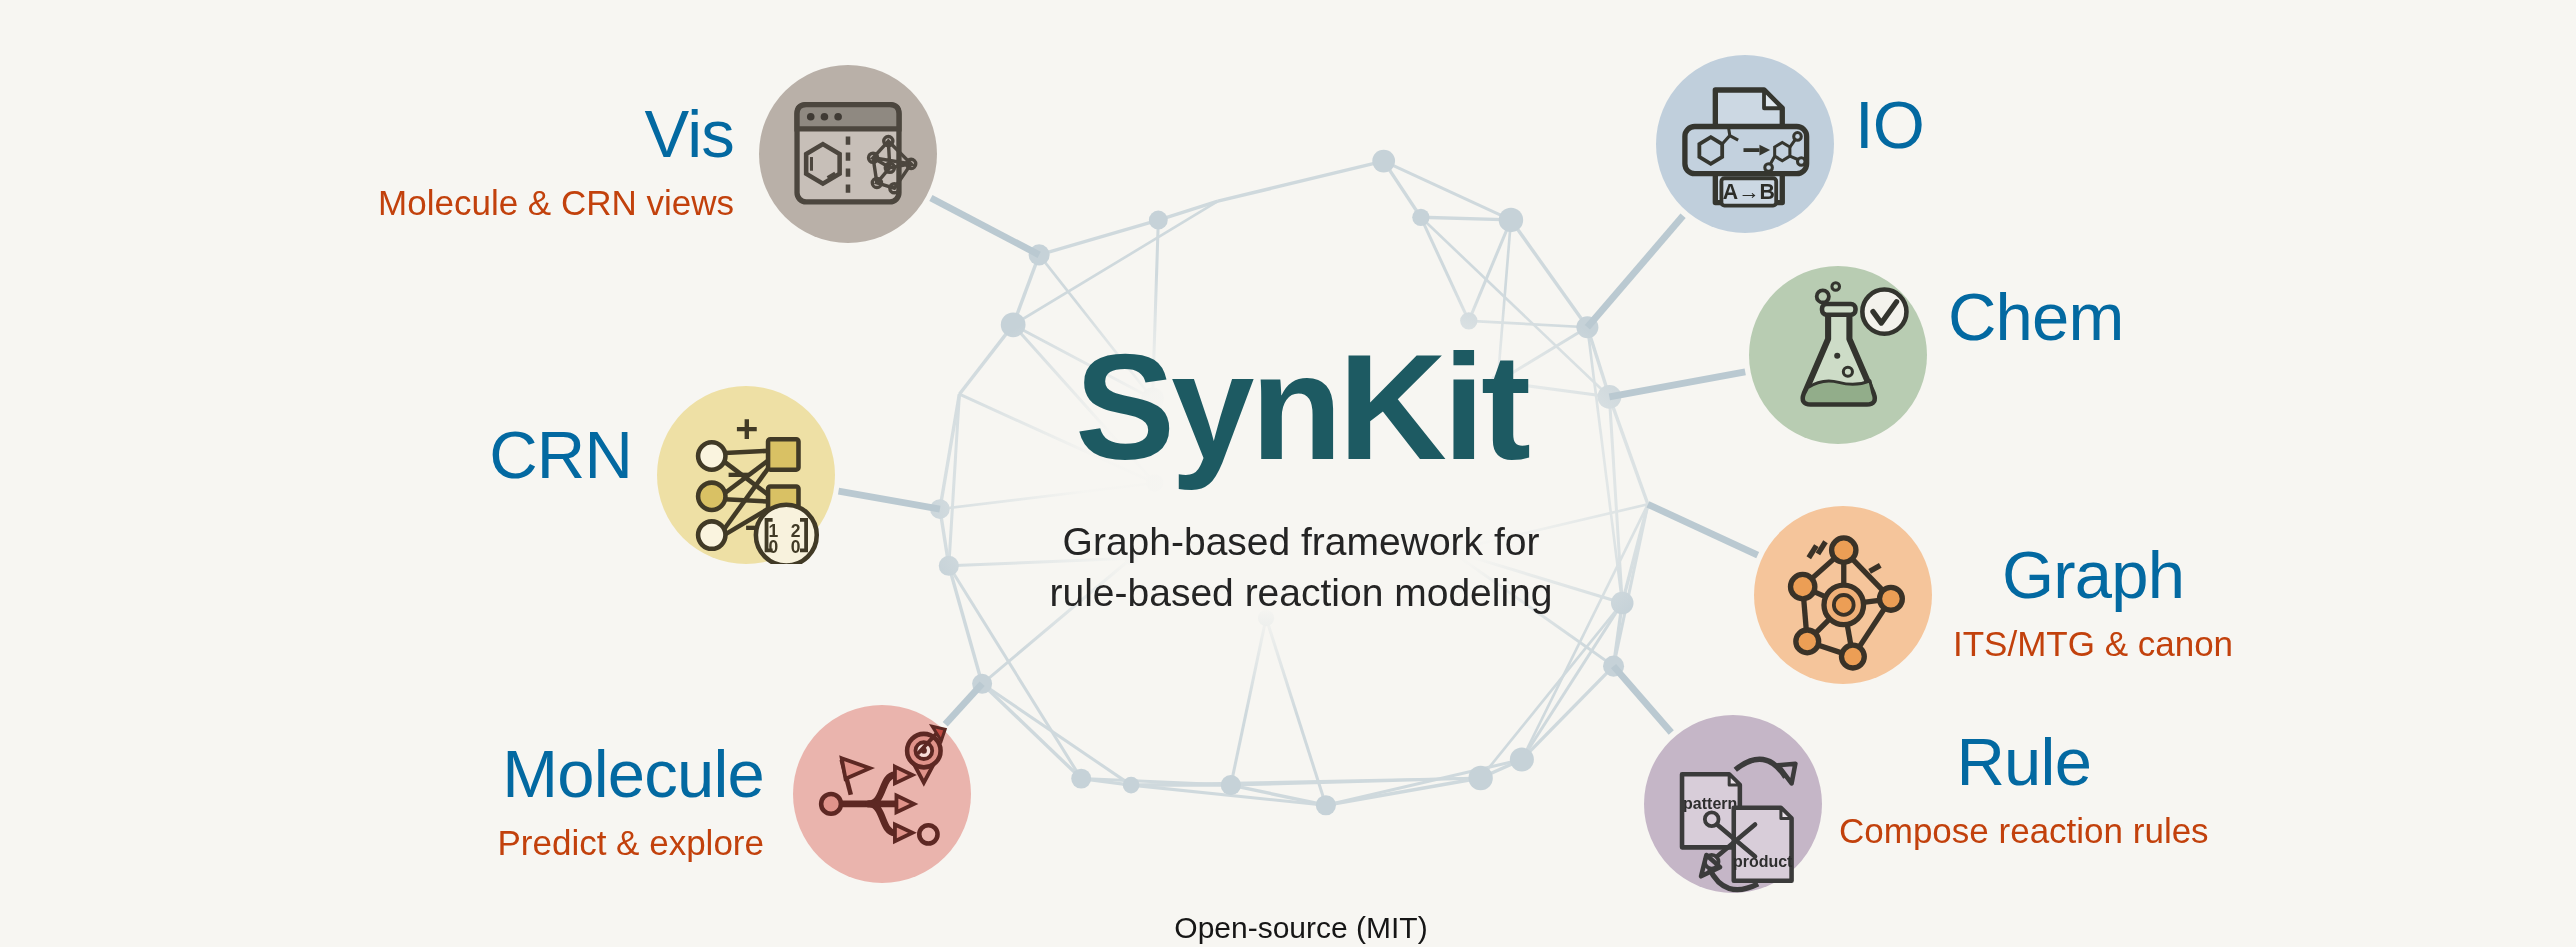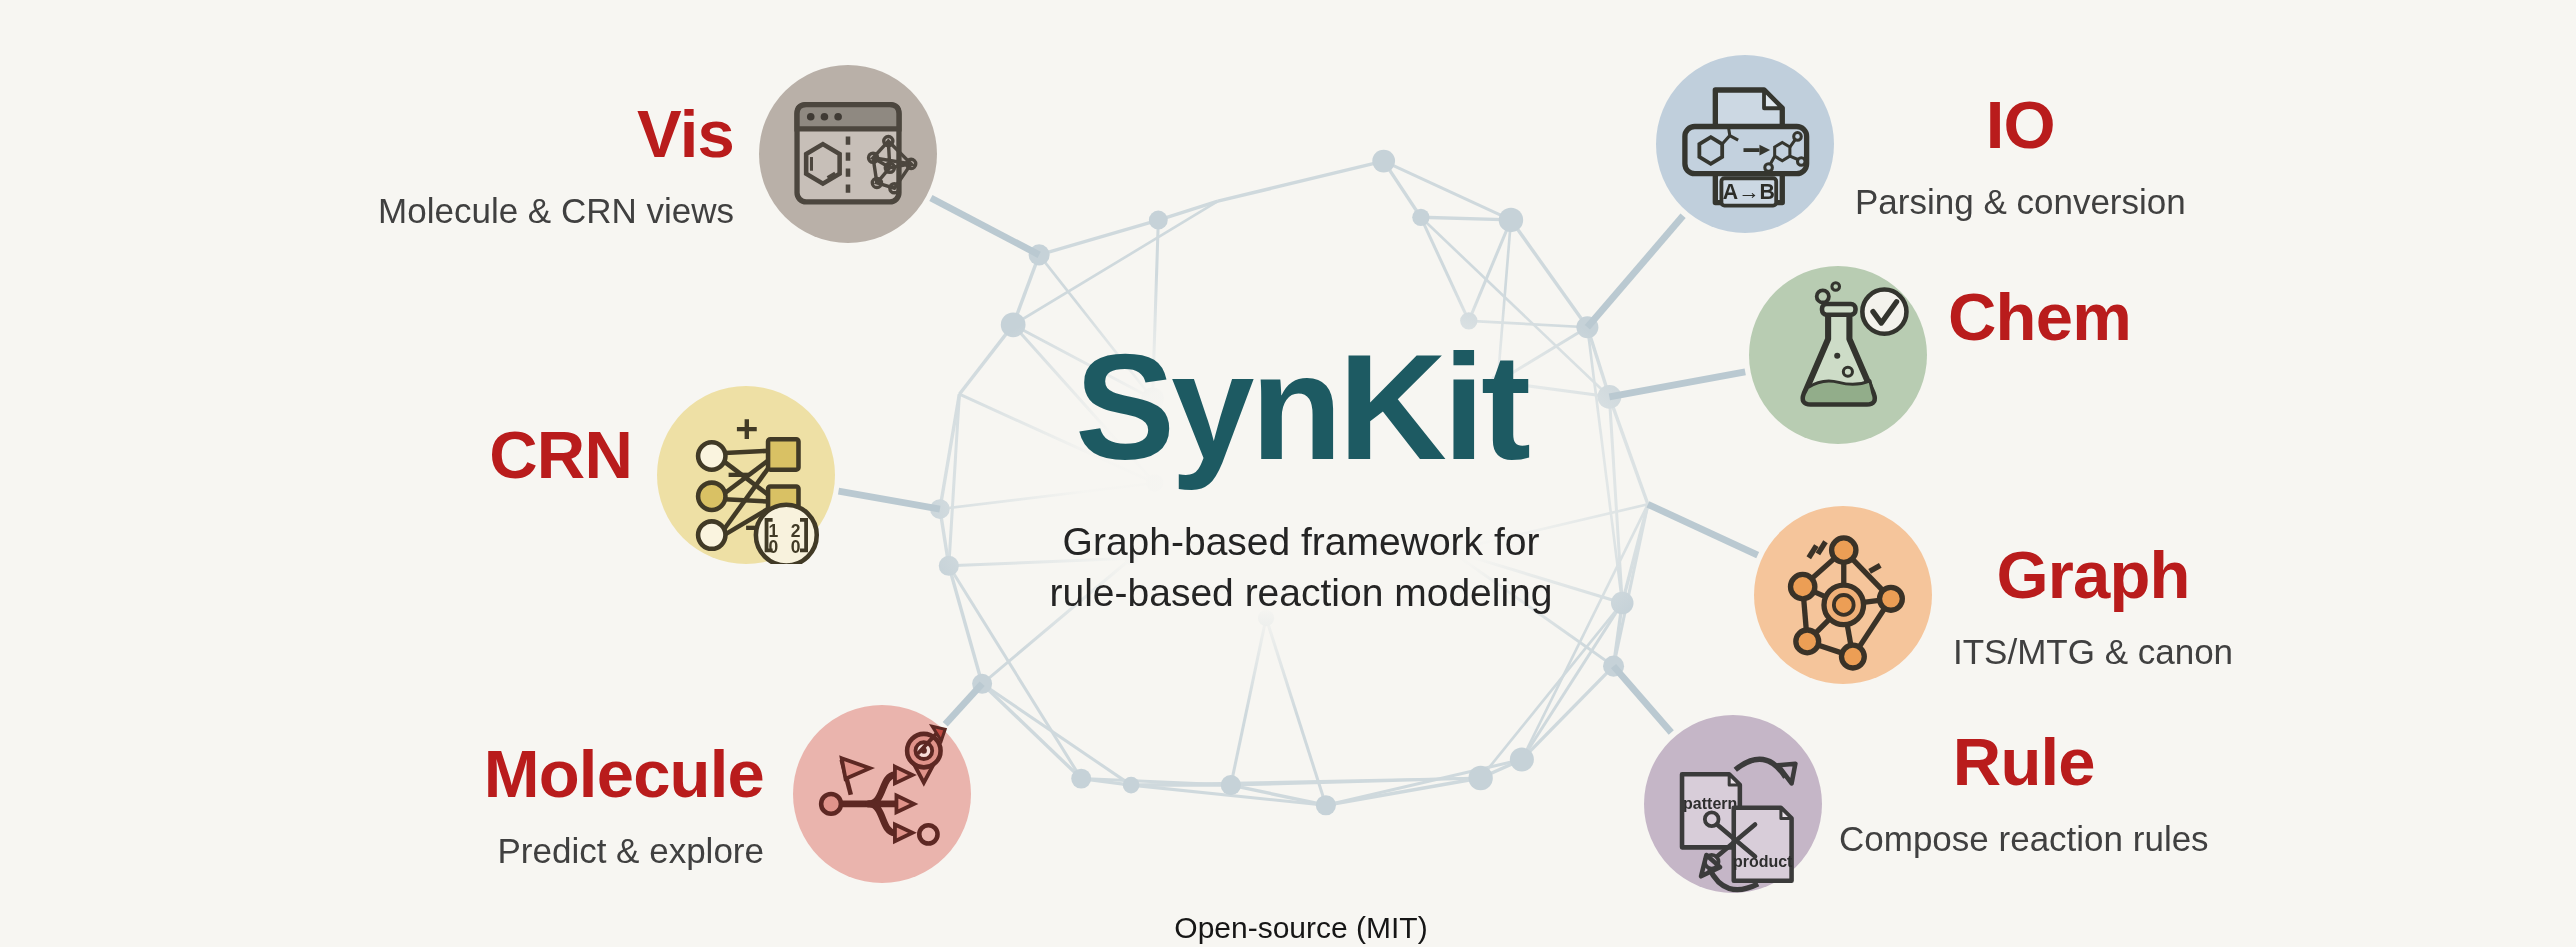--- a/index.html
+++ b/index.html
@@ -7,22 +7,22 @@
        font-family:"Liberation Sans","DejaVu Sans",sans-serif;}
   #canvas{position:relative;width:2576px;height:948px;background:#f7f6f2;overflow:hidden;}
   #net{position:absolute;left:0;top:0;}
 
   .icon-circle{position:absolute;width:178px;height:178px;border-radius:50%;text-align:right;}
   .icon-circle svg{display:block;width:178px;height:178px;}
 
   .mod-text{position:absolute;white-space:nowrap;}
   .mod-text.left{text-align:right;}
   .mod-text.right{text-align:center;}
-  .mod-title{font-size:67px;font-weight:700;color:#b91c1c;line-height:1.05;letter-spacing:-0.8px;}
-  .mod-sub{font-size:35px;font-weight:400;color:#404040;margin-top:21px;line-height:1.2;}
+  .mod-title{font-size:67px;font-weight:400;color:#0369a1;line-height:1.05;letter-spacing:-0.8px;}
+  .mod-sub{font-size:35px;font-weight:400;color:#c2410c;margin-top:13px;line-height:1.2;}
 
   .center-wrap{position:absolute;left:0;top:0;width:2576px;text-align:center;
                transform:translateX(13px);}
   #synkit-title{position:absolute;width:100%;top:332px;font-size:150px;font-weight:800;
                 letter-spacing:-3.8px;color:#1d5a62;line-height:1;}
   #synkit-sub{position:absolute;width:100%;top:516px;font-size:39px;font-weight:500;
               color:#242424;line-height:1.32;}
   #footer{position:absolute;width:100%;top:911px;font-size:30px;font-weight:400;color:#161616;}
 
   svg text{font-family:"Liberation Sans","DejaVu Sans",sans-serif;}
@@ -212,21 +212,20 @@
       <circle cx="172" cy="60" r="22" fill="#e0938a" stroke="#5d2823" stroke-width="6"></circle>
       <circle cx="172" cy="60" r="11" fill="#f7ddd8" stroke="#5d2823" stroke-width="5"></circle>
       <circle cx="172" cy="60" r="4" fill="#5d2823"></circle>
       <line x1="190" y1="36" x2="164" y2="64" stroke="#5d2823" stroke-width="5"></line>
       <polygon points="183,28 200,32 195,47" fill="#c04a42" stroke="#5d2823" stroke-width="4"></polygon>
     </svg>
   </div>
 
   <div class="mod-text right" style="left:1855px;top:90px">
     <div class="mod-title">IO</div>
-    <div class="mod-sub">Parsing &amp; conversion</div>
   </div>
   <div class="icon-circle" style="left: 1656px; top: 55px; background-color: rgb(192, 207, 220);">
     <svg viewBox="0 0 234 234">
       <path d="M78 46 H142 L166 70 V194 H78 Z" fill="#ccd8e3" stroke="#35362f" stroke-width="7" stroke-linejoin="round"></path>
       <path d="M142 46 V70 H166 Z" fill="#e0e8ee" stroke="#35362f" stroke-width="5" stroke-linejoin="round"></path>
       <rect x="38" y="94" width="160" height="62" rx="13" fill="#c3d1de" stroke="#35362f" stroke-width="7"></rect>
       <polygon points="72,108 87,117 87,134 72,143 57,134 57,117" fill="none" stroke="#35362f" stroke-width="5"></polygon>
       <path d="M87 117 L97 106 M97 106 L108 112 M97 106 L95 93" fill="none" stroke="#35362f" stroke-width="4"></path>
       <line x1="115" y1="125" x2="136" y2="125" stroke="#35362f" stroke-width="5"></line>
       <polygon points="136,118 150,125 136,132" fill="#35362f"></polygon>

